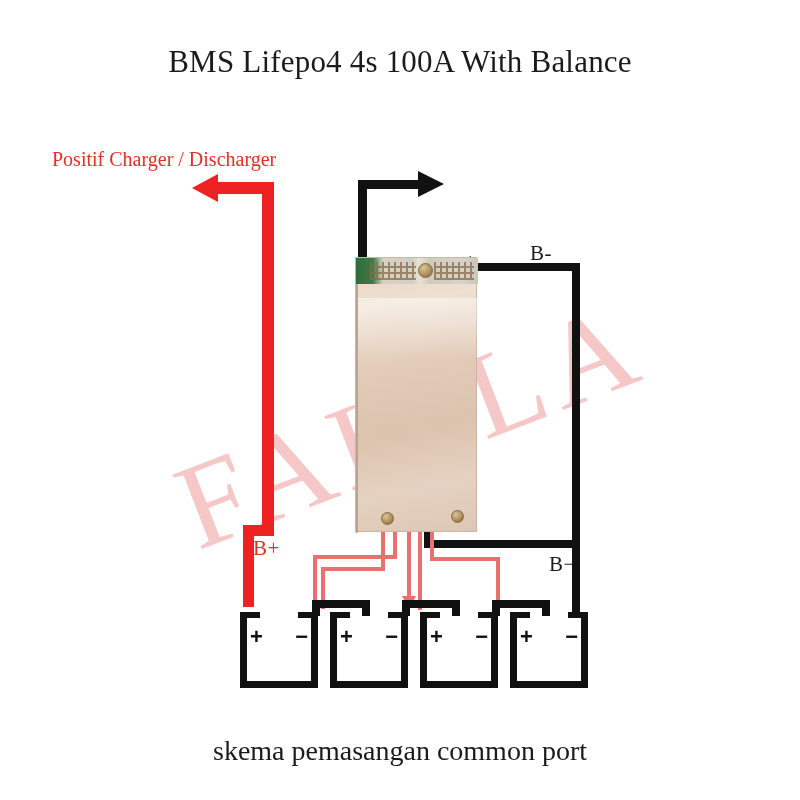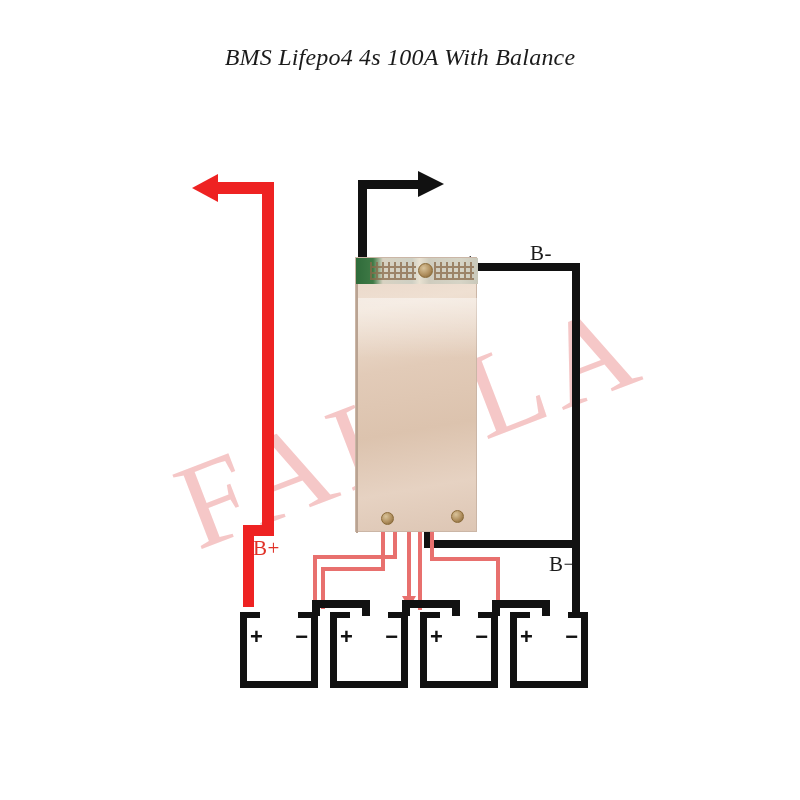--- a/index.html
+++ b/index.html
@@ -16,25 +16,24 @@
     font-family: "Liberation Serif", "DejaVu Serif", serif;
   }
 
   
   .title {
     position: absolute;
     left: 0;
     top: 44px;
     width: 800px;
     text-align: center;
-    font-size: 24px;
+    font-size: 31px;
     color: #1b1b1b;
     letter-spacing: 0.2px;
     white-space: nowrap;
-    font-style: italic;
   }
   .caption {
     position: absolute;
     left: 0;
     top: 735px;
     width: 800px;
     text-align: center;
     font-size: 28px;
     color: #1b1b1b;
     white-space: nowrap;
@@ -216,20 +215,21 @@
 </style>
 </head>
 <body>
 
 <div id="root">
 
   <div class="title">BMS Lifepo4 4s 100A With Balance</div>
 
   <div class="watermark">FAHILA</div>
 
+  <div class="label-pos">Positif Charger / Discharger</div>
   <div class="label-bminus-top">B-</div>
   <div class="label-bminus-bot">B−</div>
   <div class="label-bplus">B+</div>
 
   <div class="wire red" style="left:262px; top:182px; width:12px; height:352px;"></div>
 
   <div class="wire red" style="left:218px; top:182px; width:56px; height:12px;"></div>
   <div class="arrow arrow-left-red" style="left:192px; top:174px;"></div>
 
   <div class="wire red" style="left:243px; top:525px; width:31px; height:11px;"></div>
@@ -312,14 +312,15 @@
   </div>
 
   <div class="cell" style="left:510px; top:606px;">
     <div class="cell-cap-l"></div>
     <div class="cell-cap-r"></div>
     <div class="cell-body"></div>
     <div class="cell-sign sign-plus">+</div>
     <div class="cell-sign sign-minus">−</div>
   </div>
 
+  <div class="caption">skema pemasangan common port</div>
 
 </div>
 
 </body></html>

